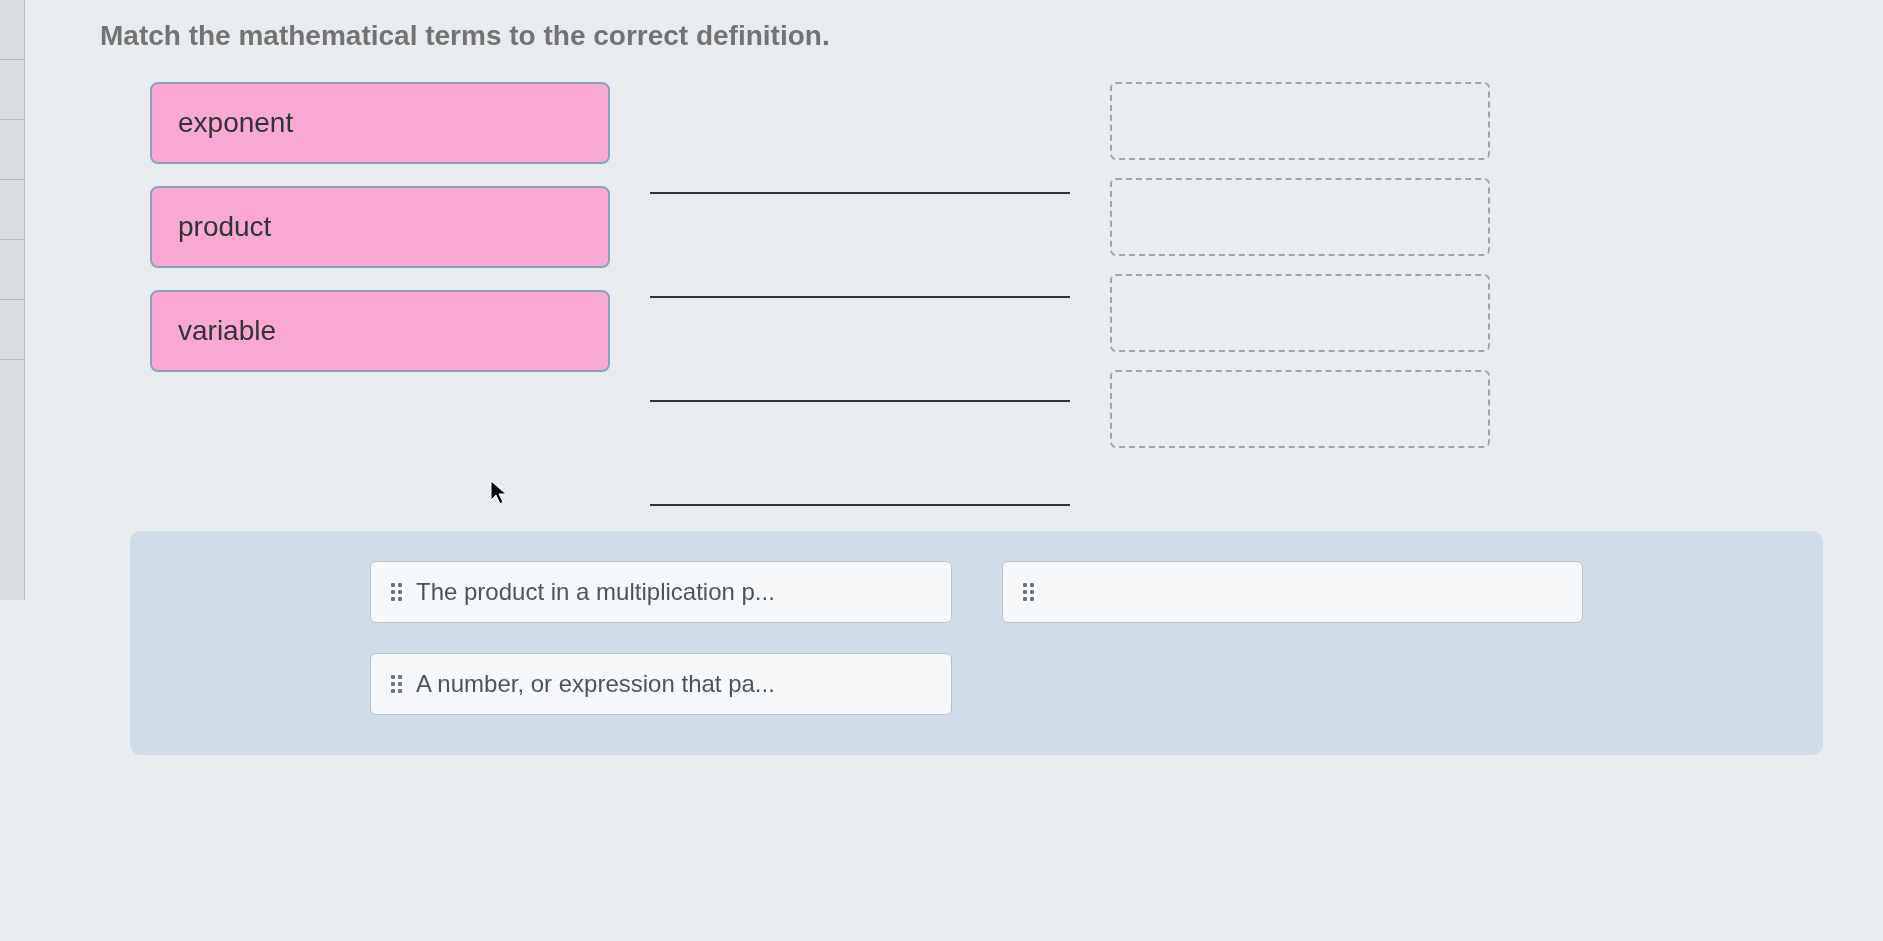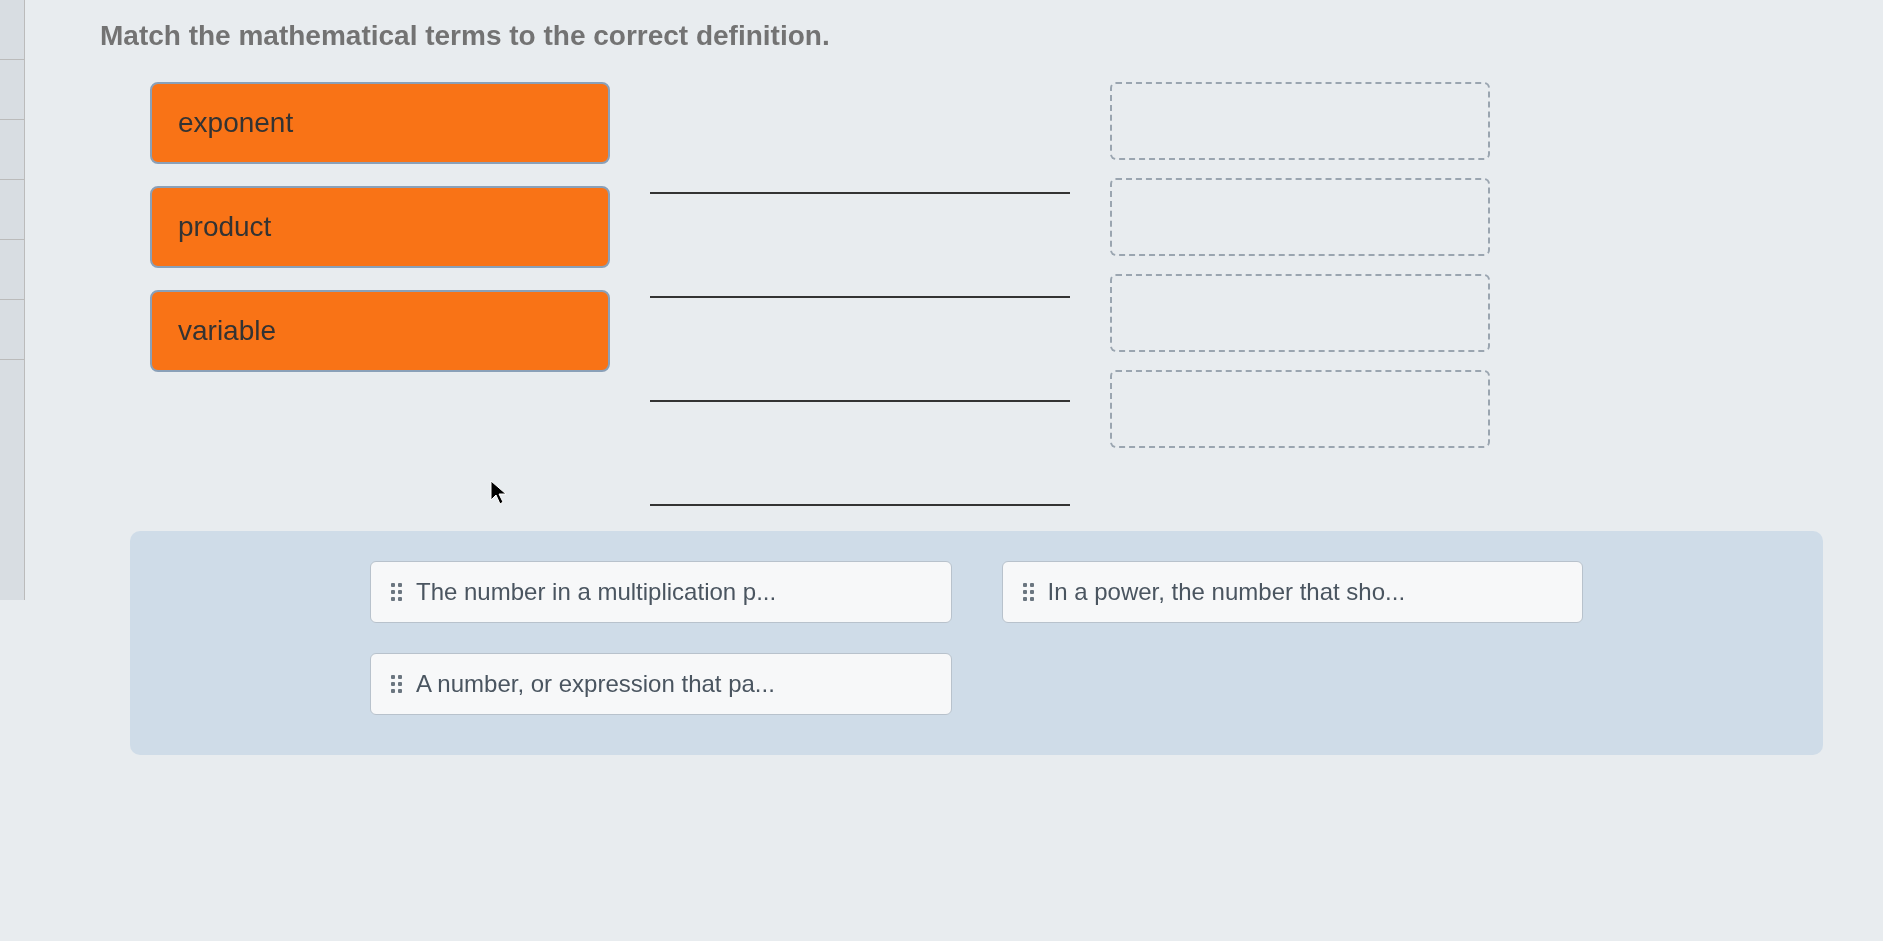--- a/index.html
+++ b/index.html
@@ -32,21 +32,21 @@
     .terms-column {
       display: flex;
       flex-direction: column;
       gap: 22px;
       width: 460px;
     }
     .term-box {
       border: 2px solid #8aa0b8;
       border-radius: 8px;
       padding: 38px 26px;
-      background: #f97316;
+      background: #f9a8d4;
       font-size: 28px;
       color: #333;
       height: 82px;
       display: flex;
       align-items: center;
     }
     .lines-column {
       display: flex;
       flex-direction: column;
       gap: 22px;
@@ -175,32 +175,31 @@
 <div class="answer-bank">
   <div class="draggable-card">
     <span class="drag-handle">
       <span></span>
         <span></span>
         <span></span>
         <span></span>
         <span></span>
         <span></span>
     </span>
-    <span class="card-text">The number in a multiplication p...</span>
+    <span class="card-text">The product in a multiplication p...</span>
   </div>
   <div class="draggable-card">
     <span class="drag-handle">
       <span></span>
         <span></span>
         <span></span>
         <span></span>
         <span></span>
         <span></span>
     </span>
-    <span class="card-text">In a power, the number that sho...</span>
   </div>
   <div class="draggable-card">
     <span class="drag-handle">
       <span></span>
         <span></span>
         <span></span>
         <span></span>
         <span></span>
         <span></span>
     </span>

